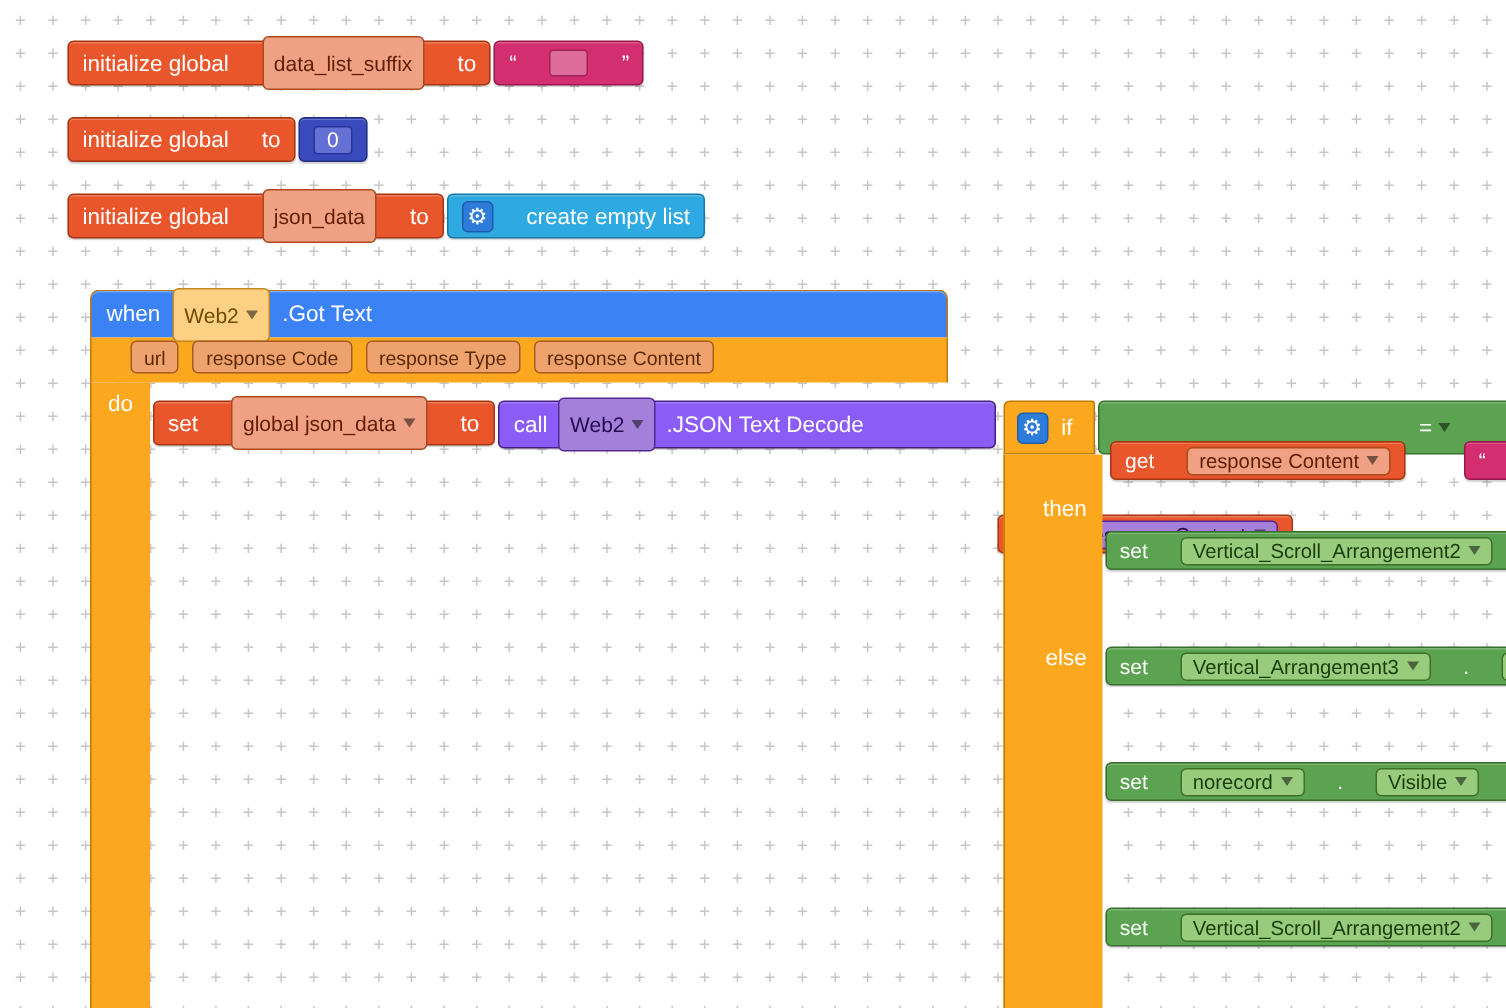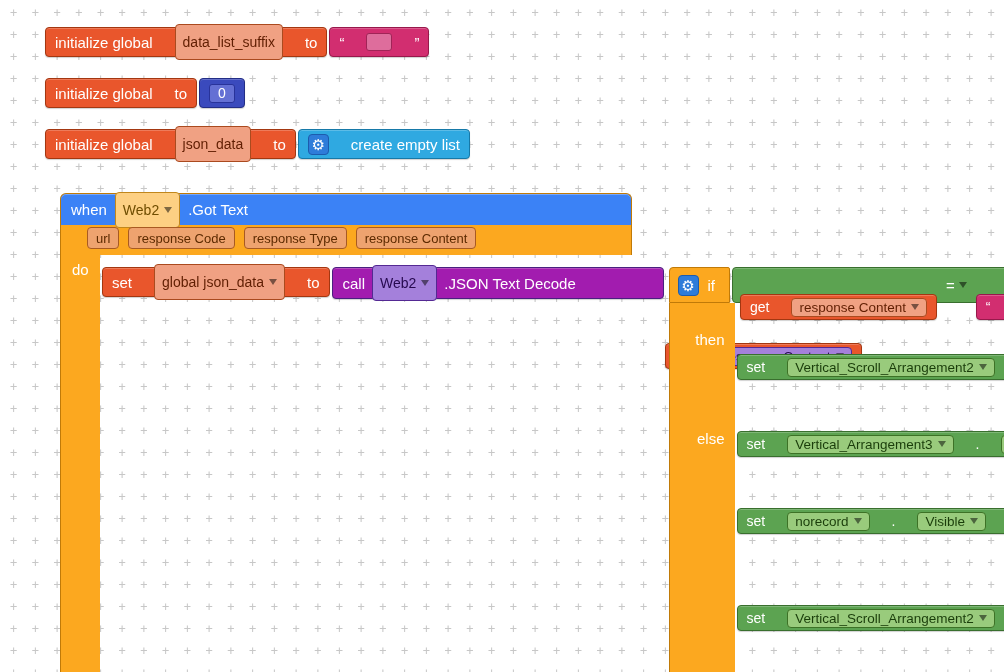--- a/index.html
+++ b/index.html
@@ -34,21 +34,21 @@
   .dd { width: 0; height: 0; border-left: 4px solid transparent; border-right: 4px solid transparent; border-top: 6px solid rgba(0,0,0,.5); }
 
   
   .c-var { background: #E9562C; border-color: #A33711; }
   .c-var .chip { background: #F0A183; border: 1px solid #AA4A1F; color: #601E02; }
   .c-pink { background: #D22E70; border-color: #97194B; }
   .field-pink { background: #DE6D9C; border: 1px solid #A02457; border-radius: 3px; min-width: 26px; height: 18px; display: inline-flex; align-items: center; padding: 0 6px; color: #fff; }
   .c-blue { background: #3A4ABD; border-color: #232E86; }
   .field-blue { background: #6470D4; border: 1px solid #28339A; border-radius: 3px; padding: 0 8px; height: 19px; display: inline-flex; align-items: center; color: #fff; font-size: 14px; }
   .c-cyan { background: #2FA9E1; border-color: #1679A8; }
-  .c-purple { background: #a21caf; border-color: #49207F; }
+  .c-purple { background: #8b5cf6; border-color: #49207F; }
   .c-purple .chip { background: #A480DB; border: 1px solid #542993; color: #26094F; }
   .c-green { background: #5CA351; border-color: #396F2E; }
   .c-green .chip { background: #99CB7C; border: 1px solid #3D7226; color: #1A3D0A; }
   .gear {
     width: 21px; height: 21px; border-radius: 4px; background: #2E7CD9;
     border: 1px solid #1C5CAD; color: #fff; display: inline-flex; align-items: center;
     justify-content: center; font-size: 15px; line-height: 1; cursor: pointer;
   }
 
   

